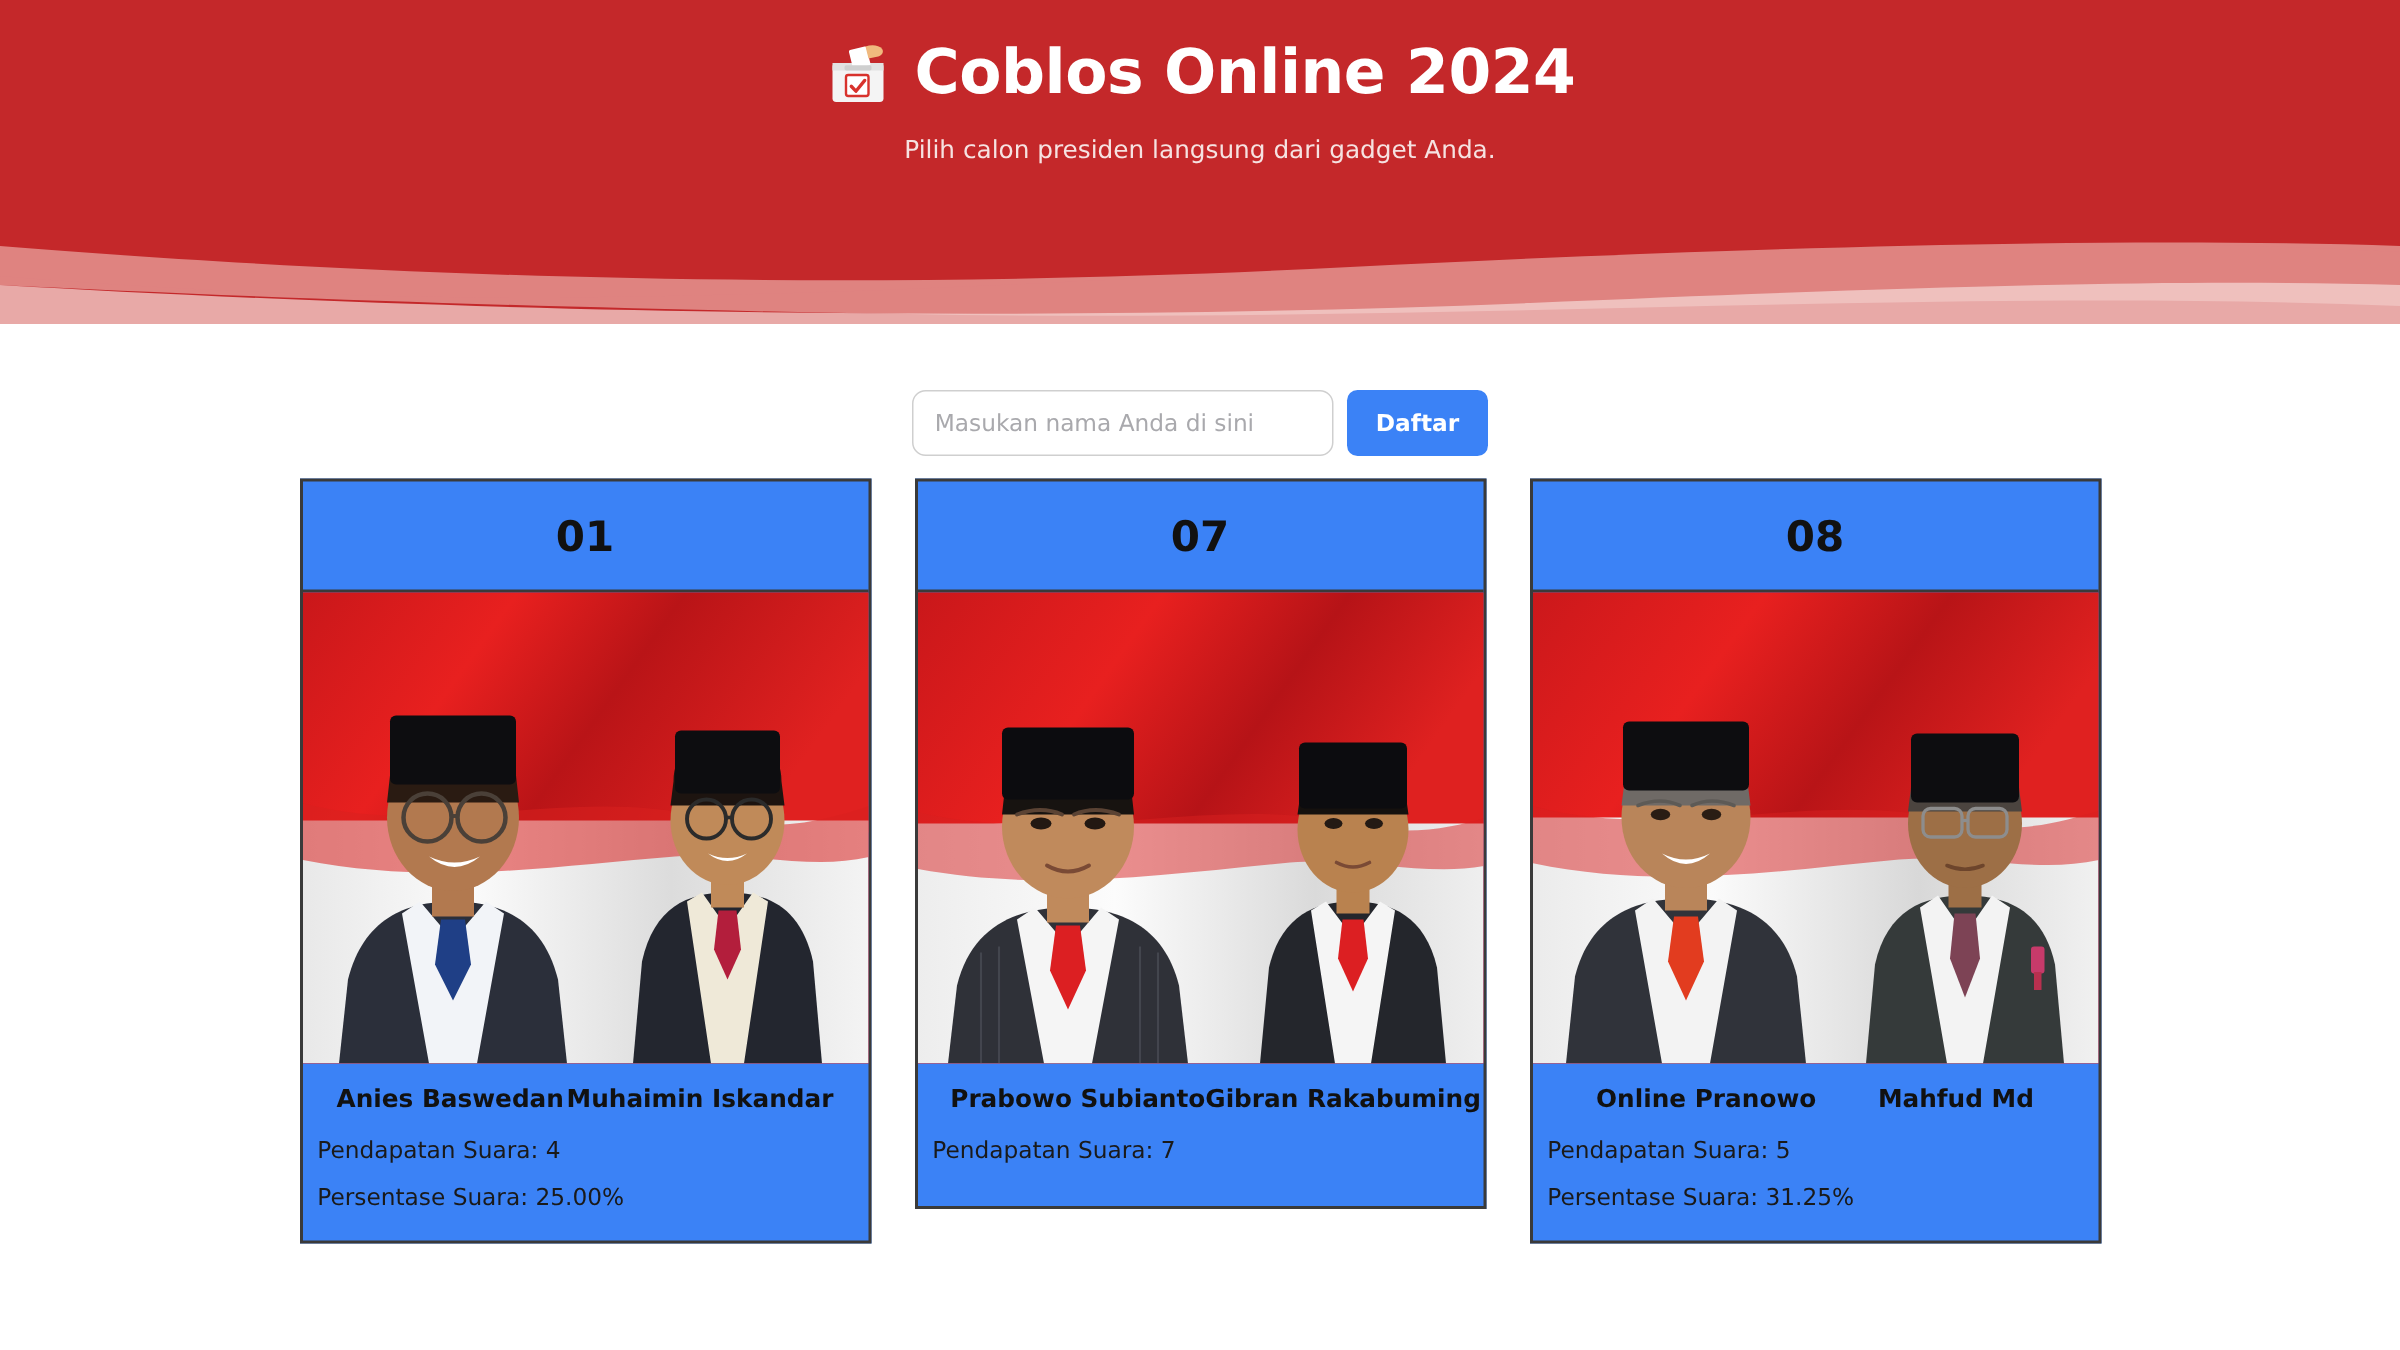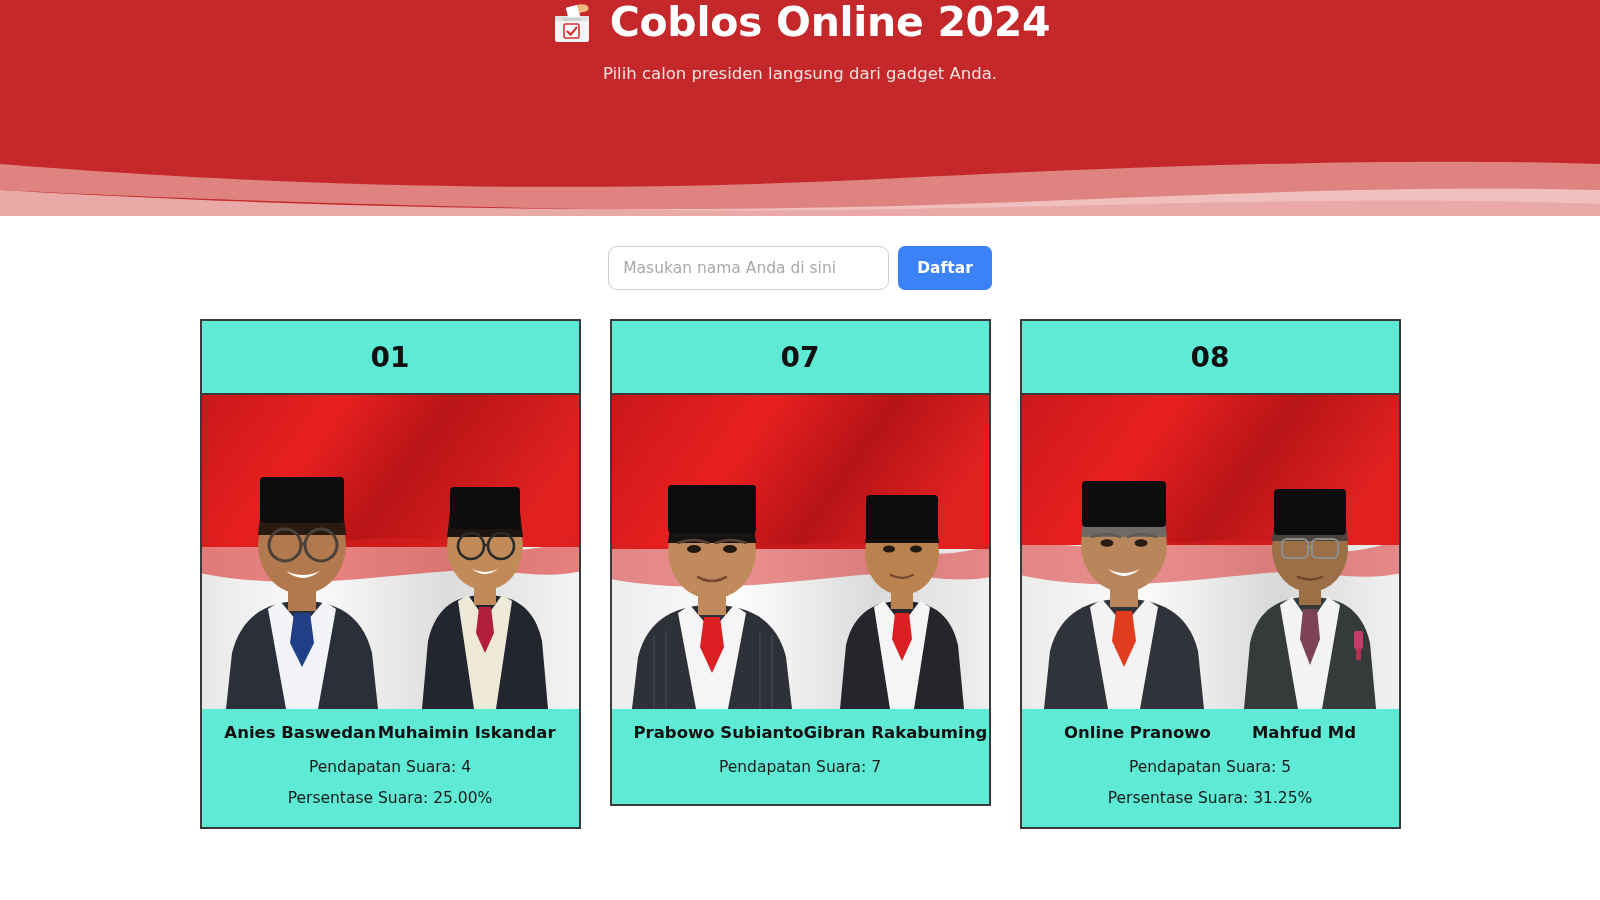--- a/index.html
+++ b/index.html
@@ -16,20 +16,21 @@
   .hero {
     position: relative;
     width: 1600px;
     height: 216px;
     background: #c4282a;
     overflow: hidden;
   }
   .hero-inner {
     position: relative;
     z-index: 4;
+    padding-top: 26px;
     text-align: center;
   }
   .hero-title {
     display: flex;
     align-items: center;
     justify-content: center;
     gap: 16px;
     color: #ffffff;
     font-size: 41px;
     font-weight: bold;
@@ -51,21 +52,21 @@
     position: absolute;
     left: 0; bottom: 0;
     width: 1600px; height: 110px;
     z-index: 1;
   }
   .wave-layer svg { display: block; width: 1600px; height: 110px; }
 
   
   .register-row {
     position: absolute;
-    left: 0; top: 246px;
+    left: 0; top: 260px;
     width: 1600px;
     display: flex;
     justify-content: center;
     align-items: stretch;
     gap: 9px;
   }
   .name-input {
     width: 281px;
     height: 44px;
     border: 1px solid #cfcfcf;
@@ -96,21 +97,21 @@
     position: absolute;
     left: 0; top: 319px;
     width: 1600px;
     display: flex;
     justify-content: center;
     align-items: flex-start;
     gap: 29px;
   }
   .card {
     width: 381px;
-    background: #5eead4;
+    background: #3b82f6;
     border: 2px solid #3a3a3a;
     display: flex;
     flex-direction: column;
   }
   .card-number {
     height: 74px;
     display: flex;
     align-items: center;
     justify-content: center;
     font-size: 28px;
@@ -121,21 +122,21 @@
   .card-photo {
     position: relative;
     width: 100%;
     height: 314px;
     overflow: hidden;
     background: #d61a1a;
   }
   .card-photo svg { display: block; width: 100%; height: 100%; }
   .card-body {
     padding: 14px 10px 20px 10px;
-    text-align: center;
+    text-align: left;
   }
   .names-row {
     display: flex;
     justify-content: space-around;
     align-items: baseline;
     padding: 0 12px;
     margin-bottom: 16px;
   }
   .cand-name {
     font-size: 16.5px;

